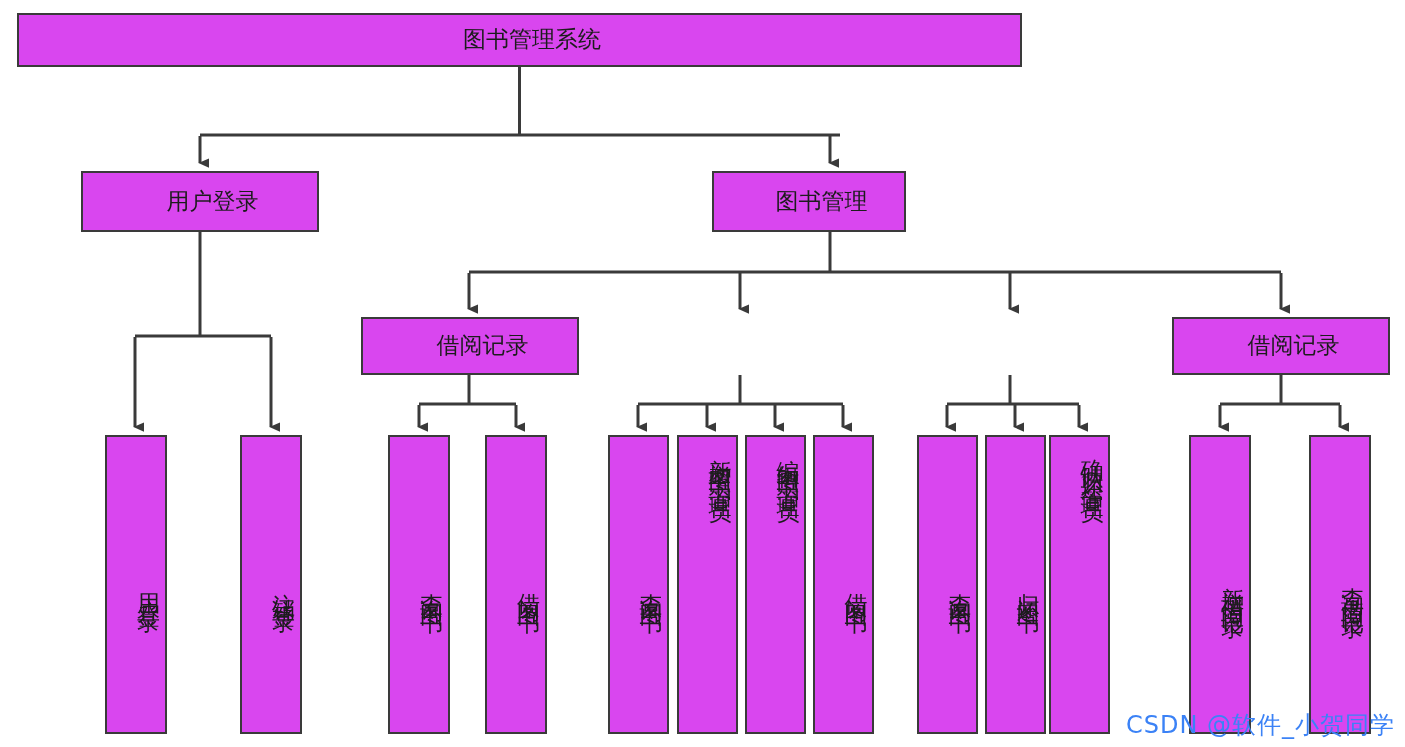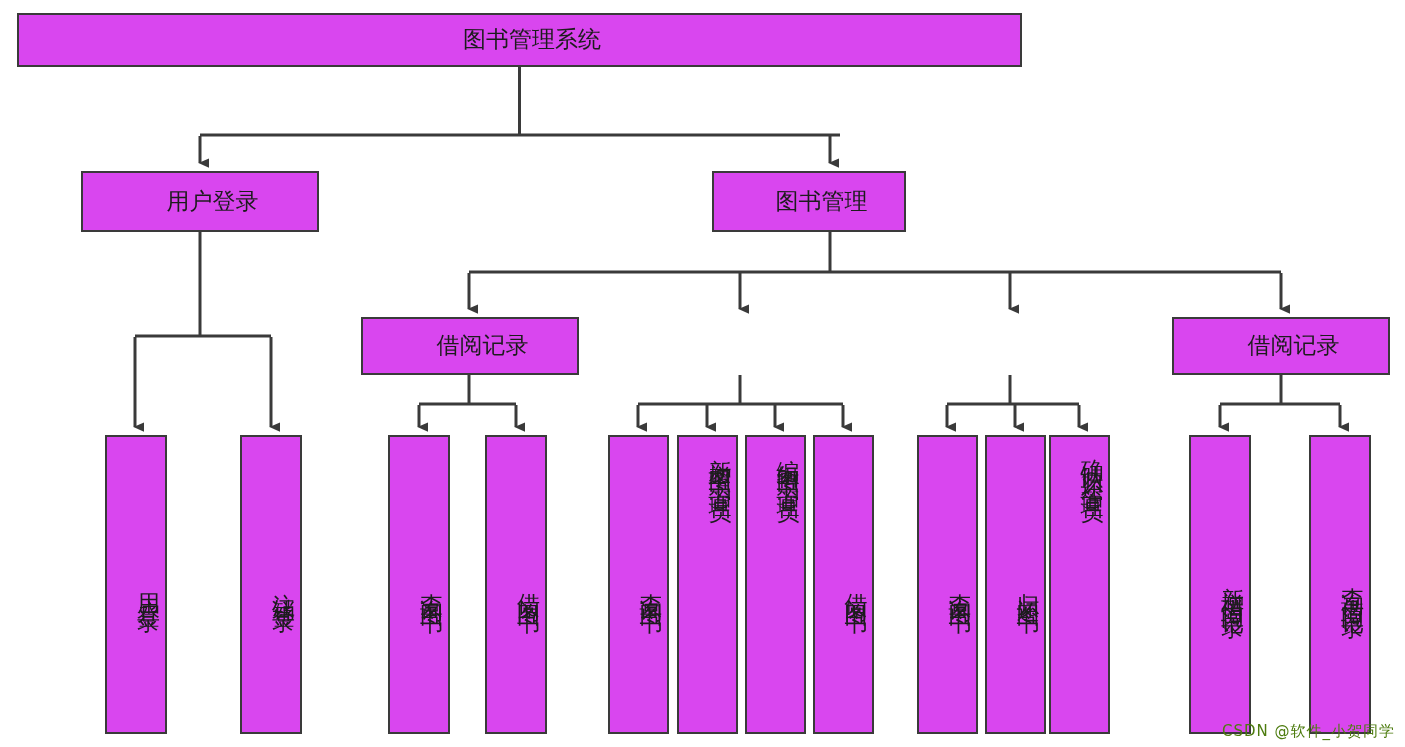--- a/index.html
+++ b/index.html
@@ -14,21 +14,21 @@
   .leaf span{
       writing-mode:vertical-rl;
       text-orientation:upright;
       font-size:23px;color:#1c1c1c;
       letter-spacing:6px;
       line-height:1;
       display:block;
   }
   .leaf.center{align-items:center;}
   .leaf.center span{}
-  .wm{position:absolute;right:10px;bottom:6px;font-size:15px;color:#4d7c0f;
+  .wm{position:absolute;right:10px;bottom:6px;font-size:24px;color:#3b82f6;
       letter-spacing:1px;white-space:nowrap;}
 </style>
 </head>
 <body>
 
 <div id="stage">
 
   <svg width="1405" height="747">
     <defs>
       <marker id="arr" markerWidth="12" markerHeight="12" refX="5.2" refY="9.4" orient="auto" markerUnits="userSpaceOnUse">

